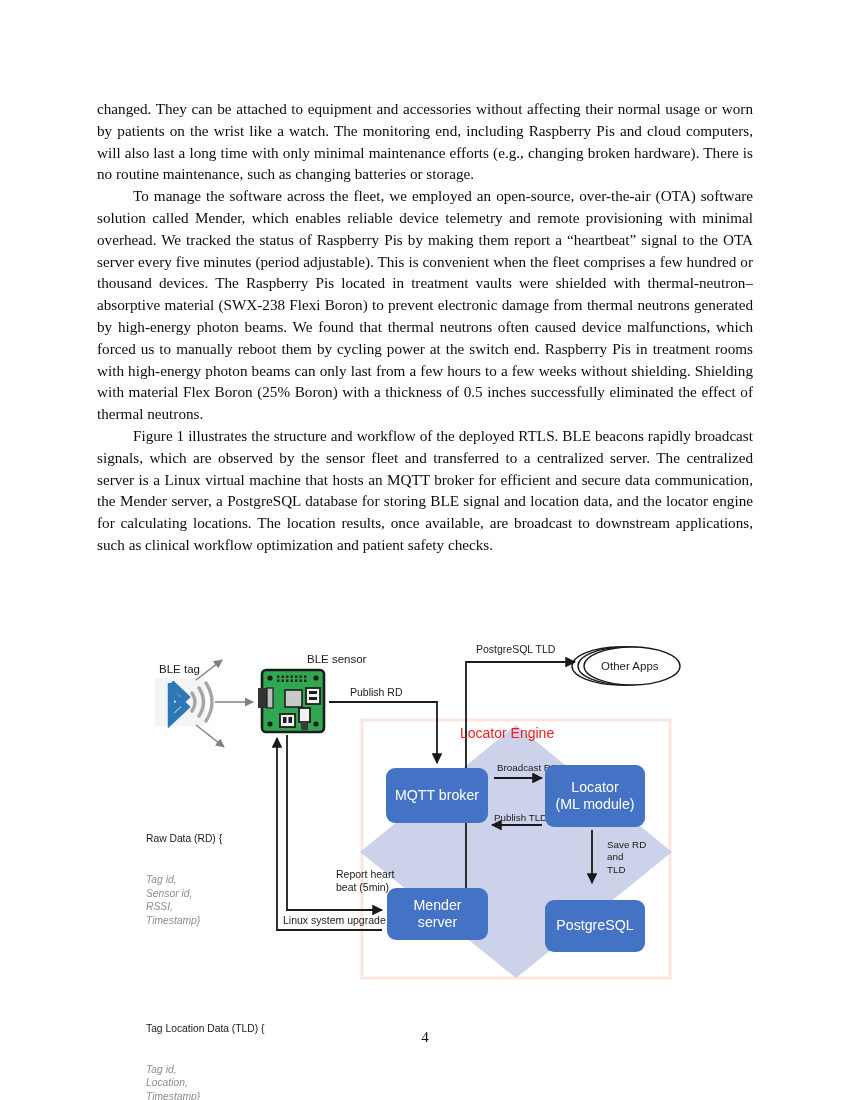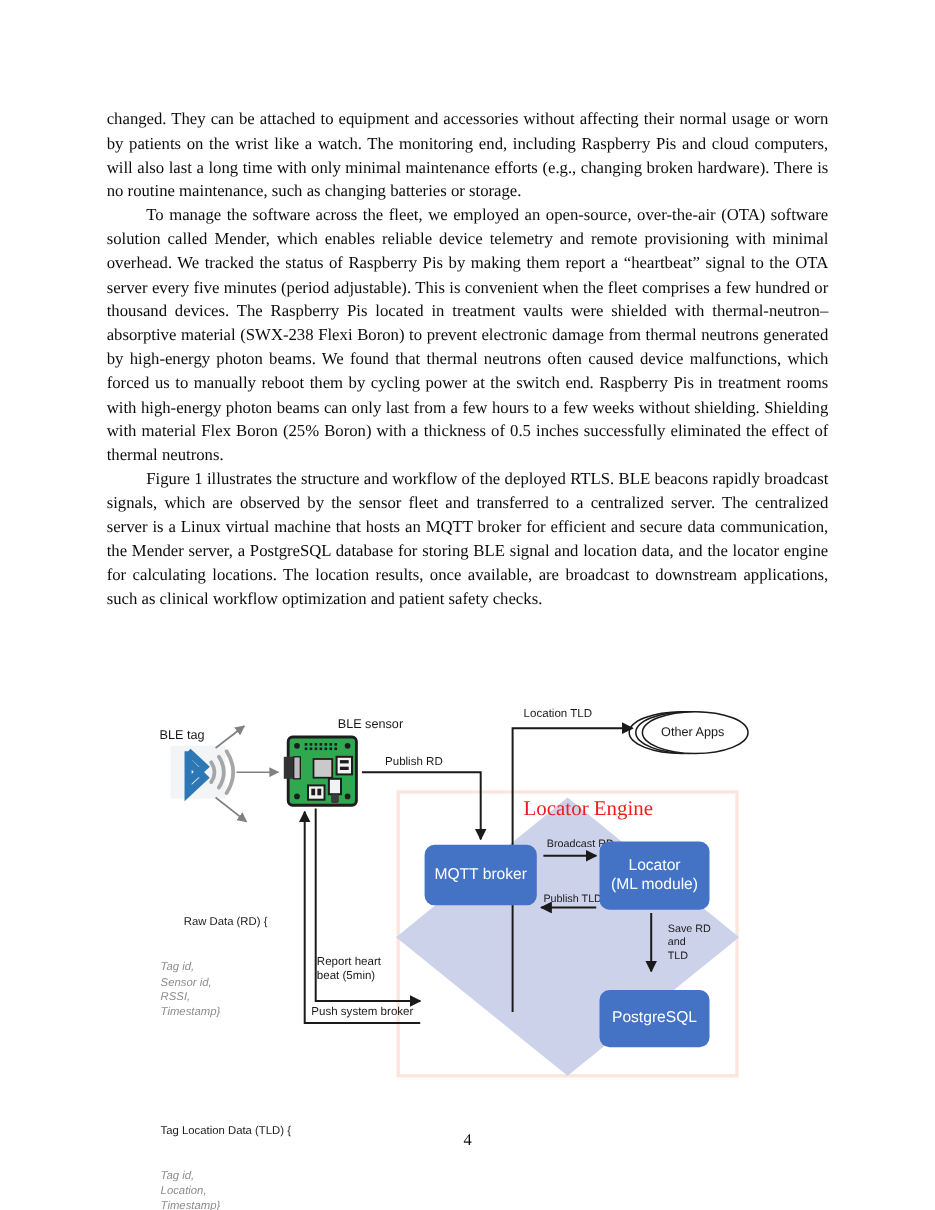--- a/index.html
+++ b/index.html
@@ -57,37 +57,37 @@
     position: absolute;
     left: 0;
     top: 0;
   }
   .fig-label {
     position: absolute;
     font-family: "Liberation Sans", "DejaVu Sans", sans-serif;
     color: #1a1a1a;
     white-space: pre;
   }
-  .lbl-ble-tag   { left: 145px; top: 43px;  font-size: 11.5px; text-align: center; }
+  .lbl-ble-tag   { left: 159px; top: 43px;  font-size: 11.5px; text-align: center; }
   .lbl-ble-sensor{ left: 267px; top: 33px;  font-size: 11.5px; padding-left: 40px; }
   .lbl-publish-rd{ left: 339px; top: 66px;  font-size: 10.5px; }
   .lbl-broadcast-tld { left: 476px; top: 23px; font-size: 10.5px; }
   .lbl-other-apps{ left: 601px; top: 40px;  font-size: 11.5px; }
   .lbl-broadcast-rd { left: 497px; top: 142px; font-size: 9.8px; }
   .lbl-publish-tld  { left: 494px; top: 192px; font-size: 9.8px; }
   .lbl-save-rd      { left: 607px; top: 219px; font-size: 9.8px; line-height: 12.4px; }
   .lbl-report-heart { left: 288px; top: 248px; font-size: 10.5px; line-height: 13.4px; }
   .lbl-push-upgrade { left: 283px; top: 294px; font-size: 10.5px; }
 
   .locator-engine-title {
     position: absolute;
-    left: 476px;
+    left: 460px;
     top: 105px;
-    font-family: Liberation Serif, serif;
-    font-size: 19px;
+    font-family: Liberation Sans, sans-serif;
+    font-size: 14px;
     color: #ef1c1c;
     white-space: pre;
   }
 
   .node {
     position: absolute;
     background: #4472c4;
     border-radius: 9px;
     color: #ffffff;
     font-family: "Liberation Sans", "DejaVu Sans", sans-serif;
@@ -211,41 +211,43 @@
       <line x1="592" y1="210" x2="592" y2="263" stroke="#1a1a1a" stroke-width="1.8" marker-end="url(#arrow)"></line>
 
       <path d="M 287 115 L 287 290 L 382 290" stroke="#1a1a1a" stroke-width="1.8" fill="none" marker-end="url(#arrow)"></path>
 
       <path d="M 382 310 L 277 310 L 277 118" stroke="#1a1a1a" stroke-width="1.8" fill="none" marker-end="url(#arrow)"></path>
     </svg>
 
     <div class="fig-label lbl-ble-tag" style="white-space: pre-line;">BLE tag</div>
     <div class="fig-label lbl-ble-sensor" style="white-space: pre-line;">BLE sensor</div>
     <div class="fig-label lbl-publish-rd" style="white-space: pre-line; padding-left: 11px;">Publish RD</div>
-    <div class="fig-label lbl-broadcast-tld" style="white-space: pre-line;">Location TLD</div>
+    <div class="fig-label lbl-broadcast-tld" style="white-space: pre-line;">PostgreSQL TLD</div>
     <div class="fig-label lbl-other-apps" style="white-space: pre-line;">Other Apps</div>
     <div class="fig-label lbl-broadcast-rd" style="white-space: pre-line;">Broadcast RD</div>
     <div class="fig-label lbl-publish-tld" style="white-space: pre-line;">Publish TLD</div>
     <div class="fig-label lbl-save-rd" style="white-space: pre-line;">Save RD
 and
 TLD</div>
-    <div class="fig-label lbl-report-heart" style="white-space: pre-line;">Report heart
+    <div class="fig-label lbl-report-heart" style="white-space: pre-line; padding-left: 48px;">Report heart
 beat (5min)</div>
-    <div class="fig-label lbl-push-upgrade" style="white-space: pre-line;">Push system broker</div>
+    <div class="fig-label lbl-push-upgrade" style="white-space: pre-line;">Linux system upgrade</div>
 
     <div class="locator-engine-title">Locator Engine</div>
 
     <div class="node node-locator" style="white-space: pre-line;">Locator
 (ML module)</div>
     <div class="node node-mqtt" style="white-space: pre-line;">MQTT broker</div>
+    <div class="node node-mender" style="white-space: pre-line;">Mender
+server</div>
     <div class="node node-postgres" style="white-space: pre-line; margin-top: 12px;">PostgreSQL</div>
 
     <div class="legend">
       <div class="legend-block">
-        <div class="legend-title" style="white-space: pre-line; margin-left: 21px;">Raw Data (RD) {</div>
+        <div class="legend-title" style="white-space: pre-line;">Raw Data (RD) {</div>
         <div class="legend-field" style="white-space: pre-line;">Tag id,
 Sensor id,
 RSSI,
 Timestamp}</div>
       </div>
       <div class="legend-block">
         <div class="legend-title" style="white-space: pre-line;">Tag Location Data (TLD) {</div>
         <div class="legend-field" style="white-space: pre-line;">Tag id,
 Location,
 Timestamp}</div>

